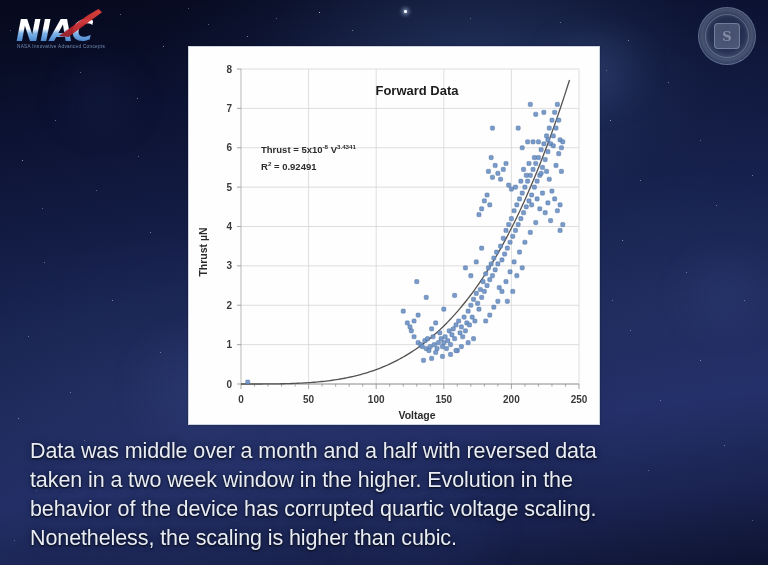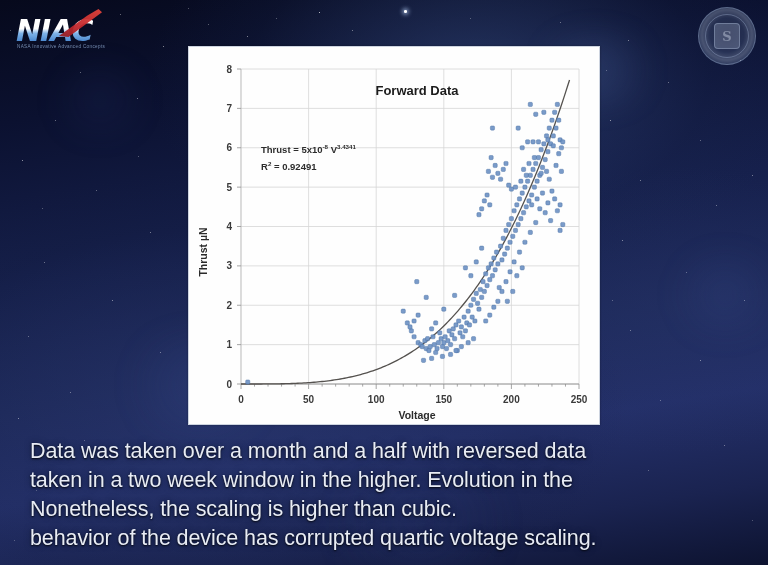--- a/index.html
+++ b/index.html
@@ -512,19 +512,19 @@
         <text id="y-axis-title" class="axis-title" x="0" y="0" text-anchor="middle" transform="translate(18,205) rotate(-90)">Thrust µN</text>
         <g id="annotation-layer">
             <text x="72" y="106" class="eq-text"><tspan>Thrust = 5x10</tspan><tspan dy="-4" class="eq-sup">-8</tspan><tspan dy="4"> V</tspan><tspan dy="-4" class="eq-sup">3.4341</tspan></text>
             <text x="72" y="123" class="eq-text"><tspan>R</tspan><tspan dy="-4" class="eq-sup">2</tspan><tspan dy="4"> = 0.92491</tspan></text>
           </g>
       </svg>
     </div>
   </div>
 
   <div id="caption">
-      <span class="cap-line">Data was taken over a month and a half with reversed data</span>
+      <span class="cap-line">Data was middle over a month and a half with reversed data</span>
       <span class="cap-line">taken in a two week window in the higher.  Evolution in the</span>
+      <span class="cap-line">behavior of the device has corrupted quartic voltage scaling.</span>
       <span class="cap-line">Nonetheless, the scaling is higher than cubic.</span>
-      <span class="cap-line">behavior of the device has corrupted quartic voltage scaling.</span>
     </div>
 
 </div>
 
 </body></html>

